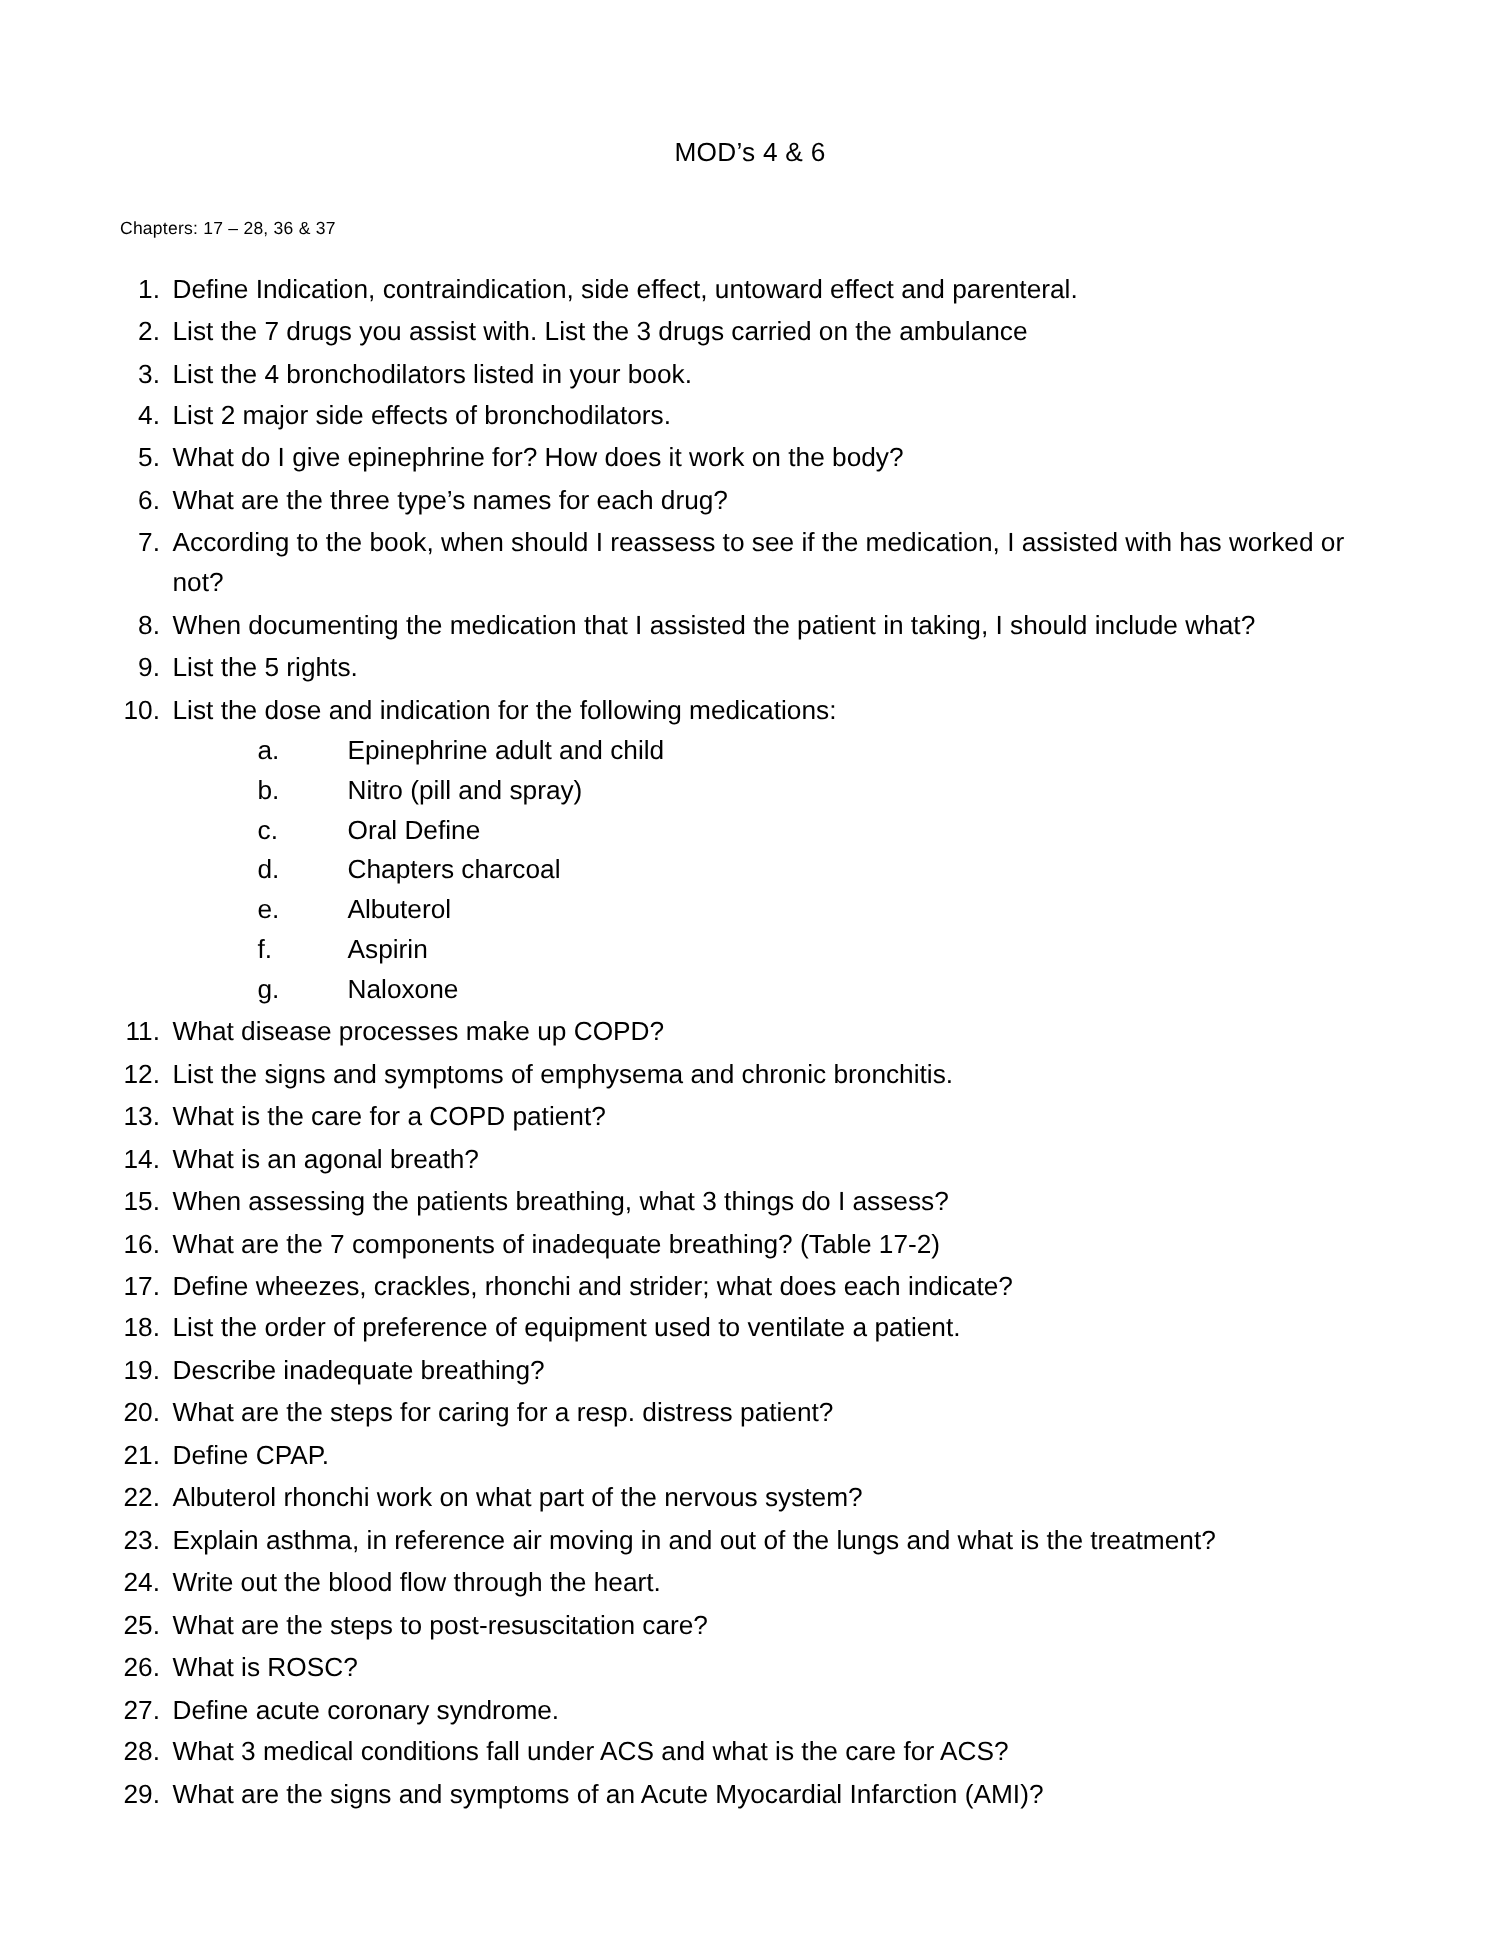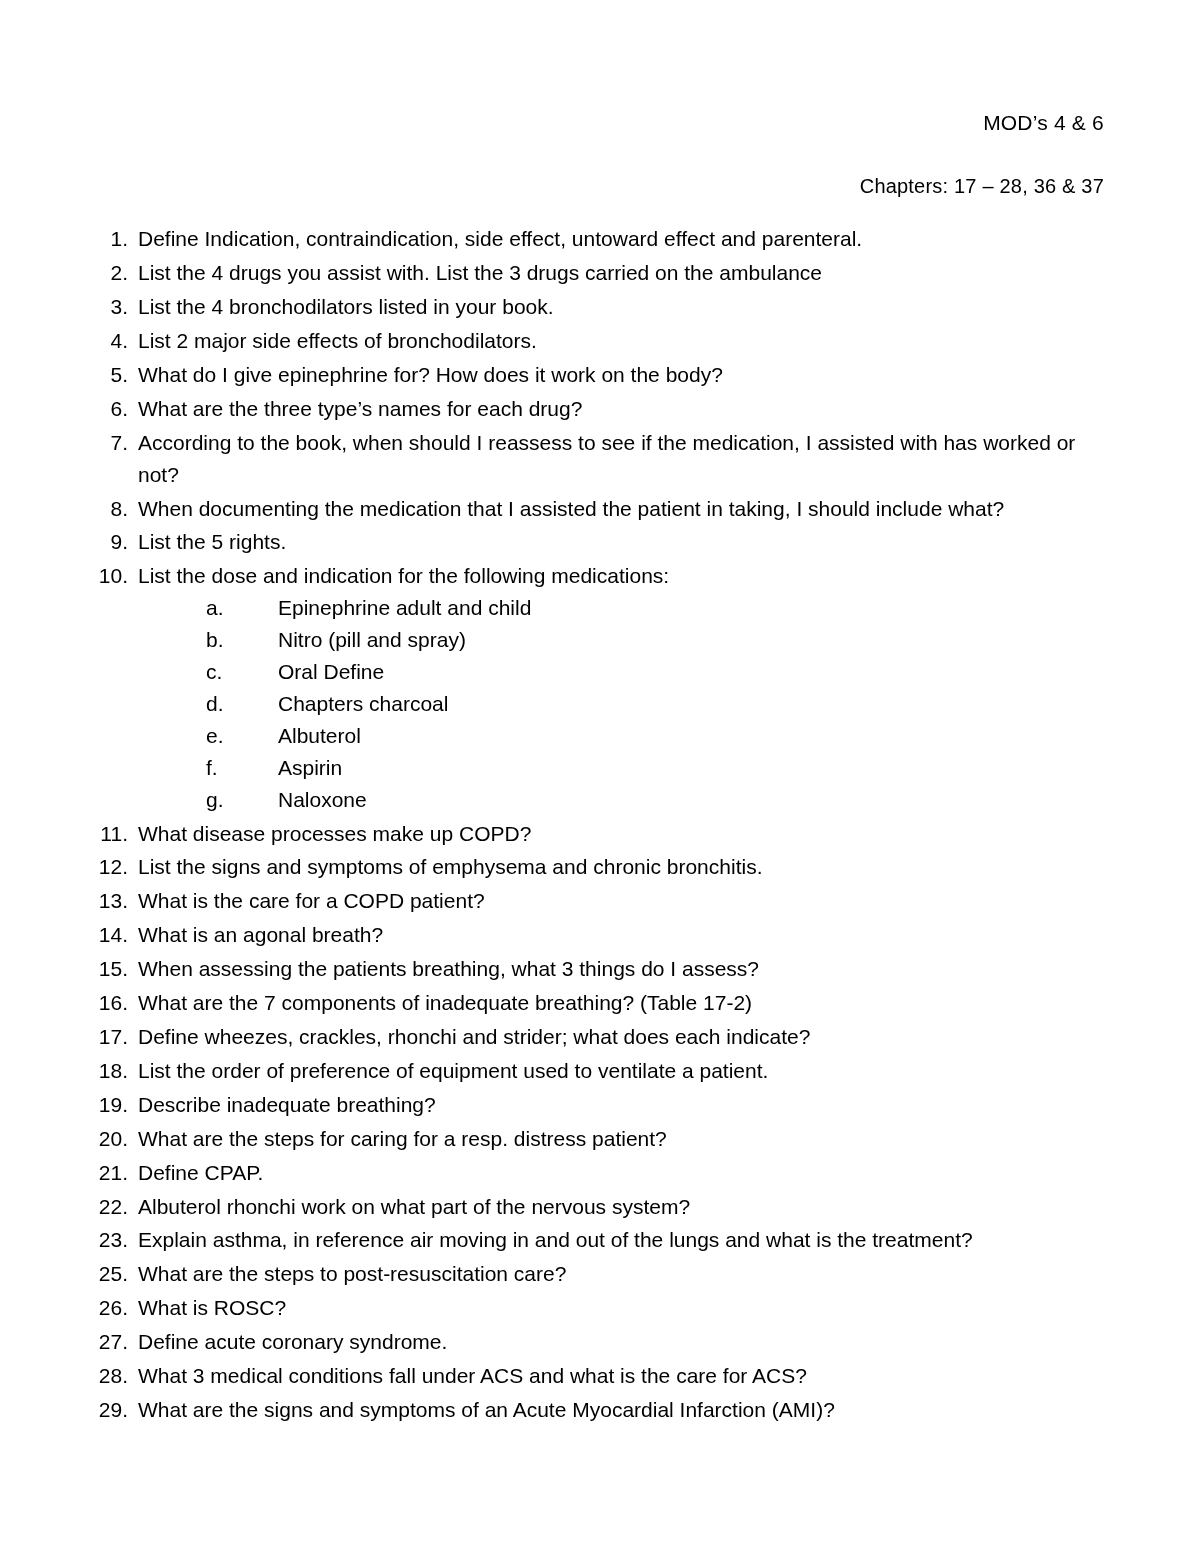--- a/index.html
+++ b/index.html
@@ -14,29 +14,29 @@
     color: #000000;
   }
   .page {
     width: 1200px;
     min-height: 1553px;
     box-sizing: border-box;
     padding: 96px 96px 60px 96px;
     background: #ffffff;
   }
   .doc-title {
-    text-align: right;
+    text-align: center;
     font-size: 21px;
     line-height: 1.25;
     margin: 14px 0 0 0;
     letter-spacing: 0.2px;
   }
   .doc-subtitle {
-    text-align: right;
-    font-size: 20px;
+    text-align: left;
+    font-size: 14px;
     line-height: 1.25;
     margin: 38px 0 0 0;
     letter-spacing: 0.2px;
   }
   ol.main-list {
     list-style: none;
     margin: 24px 0 0 0;
     padding: 0;
   }
   ol.main-list > li {
@@ -94,21 +94,21 @@
   <ol class="main-list" id="question-list">
       <li>
         <span class="num">1.</span>
         <div class="sub-wrap">
           <div class="txt">Define Indication, contraindication, side effect, untoward effect and parenteral.</div>
         </div>
       </li>
       <li>
         <span class="num">2.</span>
         <div class="sub-wrap">
-          <div class="txt">List the 4 drugs you assist with.   List the 3 drugs carried on the ambulance</div>
+          <div class="txt">List the 7 drugs you assist with.   List the 3 drugs carried on the ambulance</div>
         </div>
       </li>
       <li>
         <span class="num">3.</span>
         <div class="sub-wrap">
           <div class="txt">List the 4 bronchodilators listed in your book.</div>
         </div>
       </li>
       <li>
         <span class="num">4.</span>
@@ -254,20 +254,26 @@
           <div class="txt">Albuterol rhonchi work on what part of the nervous system?</div>
         </div>
       </li>
       <li>
         <span class="num">23.</span>
         <div class="sub-wrap">
           <div class="txt">Explain asthma, in reference air moving in and out of the lungs and what is the treatment?</div>
         </div>
       </li>
       <li>
+        <span class="num">24.</span>
+        <div class="sub-wrap">
+          <div class="txt">Write out the blood flow through the heart.</div>
+        </div>
+      </li>
+      <li>
         <span class="num">25.</span>
         <div class="sub-wrap">
           <div class="txt">What are the steps to post-resuscitation care?</div>
         </div>
       </li>
       <li>
         <span class="num">26.</span>
         <div class="sub-wrap">
           <div class="txt">What is ROSC?</div>
         </div>

